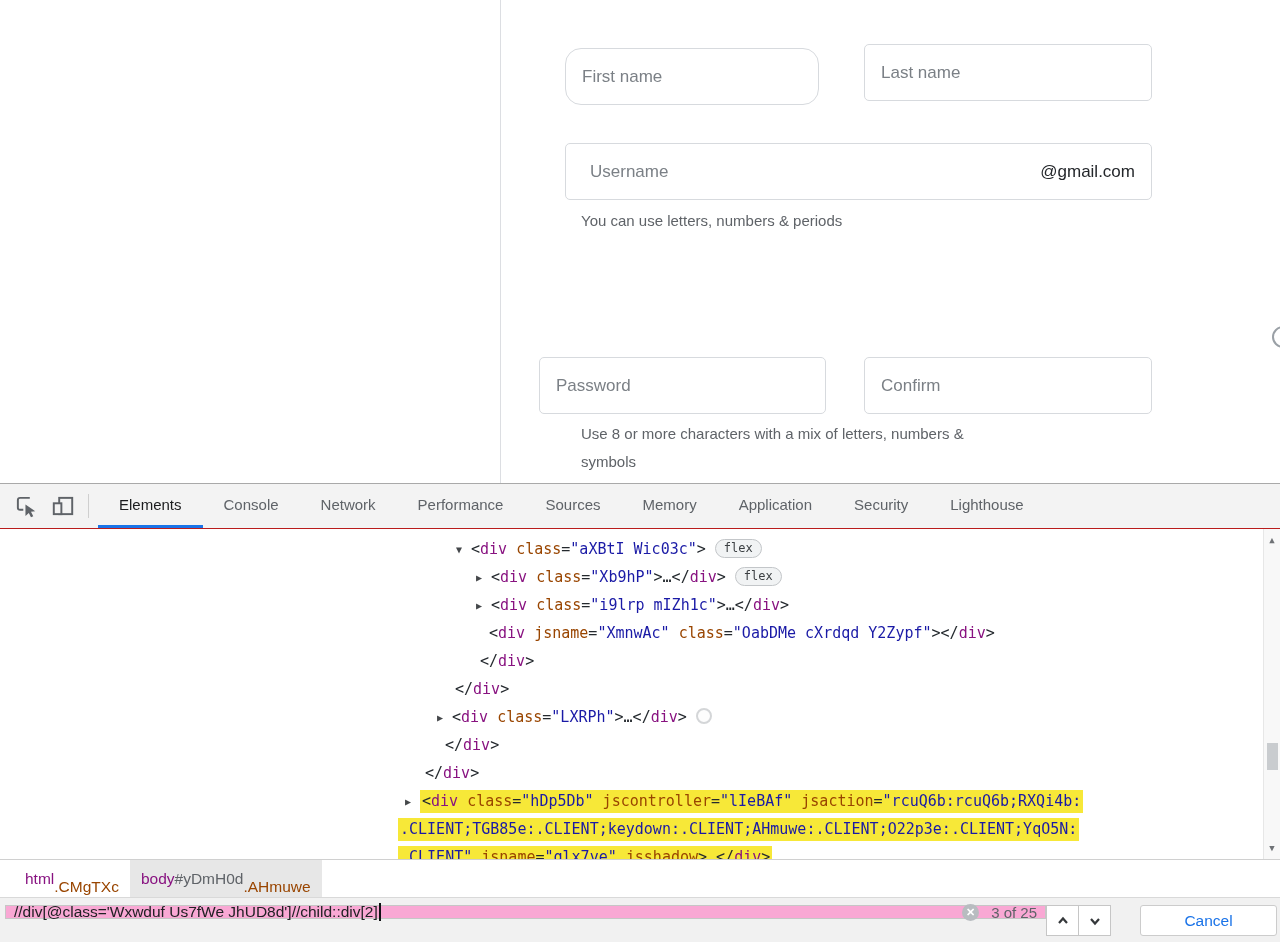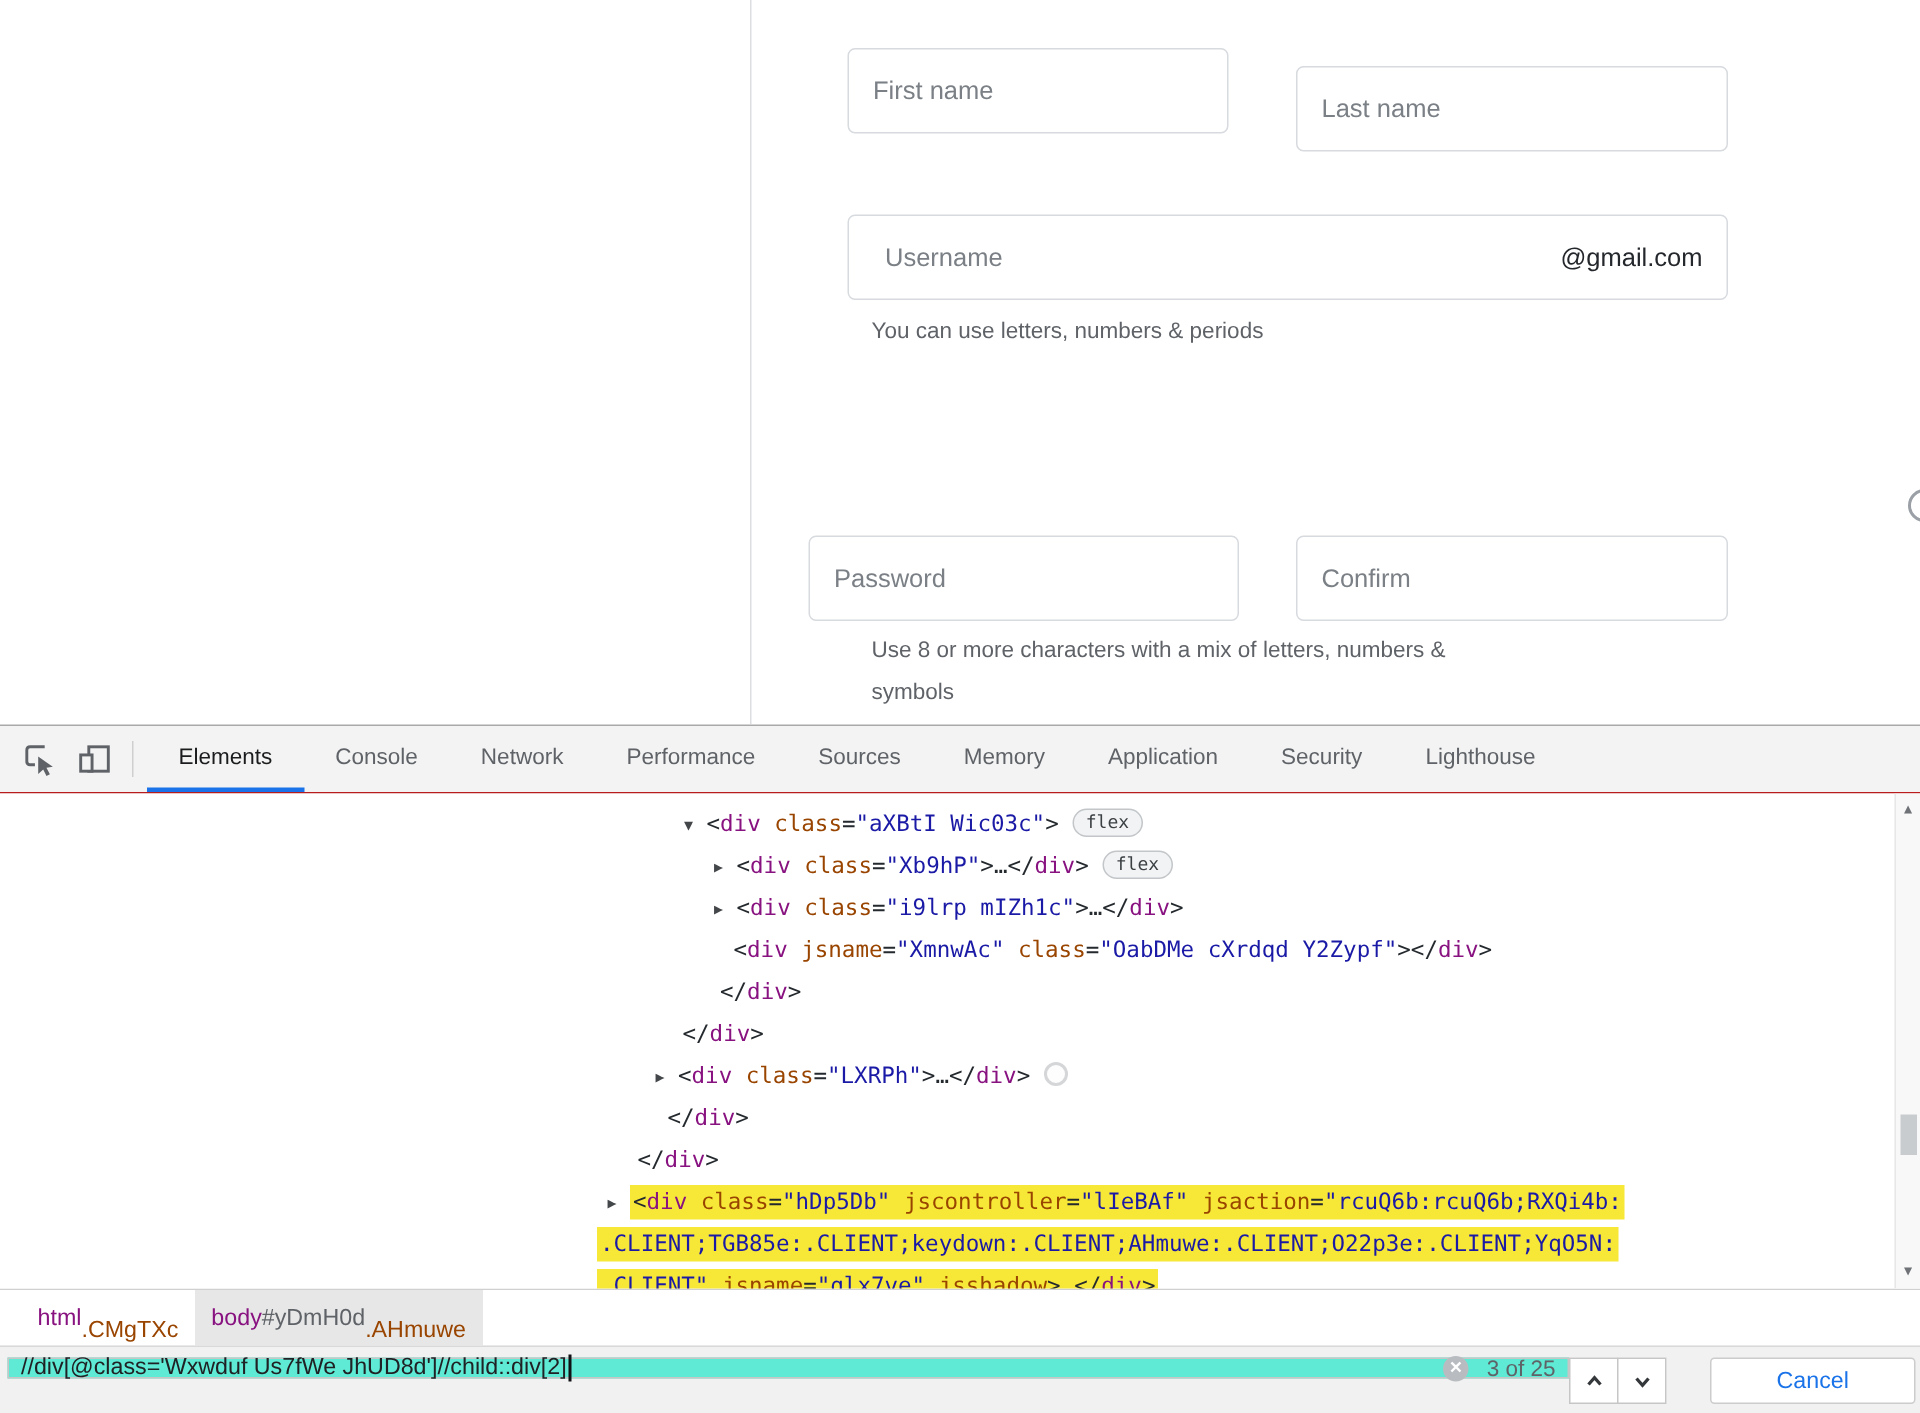--- a/index.html
+++ b/index.html
@@ -53,21 +53,21 @@
   .scroll-arrow { position:absolute; left:0; width:16px; text-align:center; font-size:9px; color:#6f7276; cursor:pointer; }
   #scroll-thumb { position:absolute; left:3px; top:214px; width:11px; height:27px; background:#c9cccf; cursor:pointer; }
 
   #crumb-bar { height:38px; border-top:1px solid #d0d0d0; background:#fff;
                display:flex; align-items:stretch; padding-left:14px; font-size:15.5px; }
   .crumb { display:flex; align-items:center; padding:0 11px; white-space:nowrap; cursor:pointer; }
   .crumb.selected { background:#e7e7e7; }
   .crumb .sg-plain { color:#5f6368; }
 
   #search-bar { position:relative; height:45px; background:#f1f1f1; border-top:1px solid #d9d9d9; }
-  #search-field { position:absolute; left:5px; top:7px; width:1041px; height:14px; background:#5eead4;
+  #search-field { position:absolute; left:5px; top:7px; width:1041px; height:14px; background:#f9a8d4;
                   border:1px solid #c6c6c6; display:flex; align-items:center; padding:0 8px; cursor:text; }
   #search-query { font-size:15.5px; color:#202124; white-space:nowrap; overflow:hidden; }
   #search-caret { display:inline-block; width:2px; height:18px; background:#101114; margin-left:1px; vertical-align:-3px; }
   #search-spacer { flex:1; }
   #clear-btn { width:17px; height:17px; border-radius:50%; background:#b8bcc0; color:#fff;
                font-size:11px; font-weight:bold; line-height:17px; text-align:center; cursor:pointer; flex:none; }
   #match-count { font-size:15px; color:#5f6368; margin-left:12px; white-space:nowrap; }
   .nav-btn { position:absolute; top:7px; width:33px; height:31px; background:#fff;
              border:1px solid #c6c6c6; display:flex; align-items:center; justify-content:center; cursor:pointer; }
   #prev-btn { left:1046px; } #next-btn { left:1078px; }
@@ -76,21 +76,21 @@
                 display:flex; align-items:center; justify-content:center; cursor:pointer; }
 </style>
 </head>
 <body>
 
 <div id="stage">
 
   <div id="page-top">
     <div class="vdivider"></div>
 
-    <div class="gfield" style="left:565px; top:32px; width:254px;">
+    <div class="gfield" style="left:565px; top:48px; width:254px;border-radius:16px;">
       <input type="text" placeholder="First name" style="">
     </div>
     <div class="gfield" style="left:864px; top:44px; width:288px;">
       <input type="text" placeholder="Last name" style="">
     </div>
 
     <div class="gfield" style="left:565px; top:143px; width:587px;padding-left:24px;">
       <input type="text" placeholder="Username" style="">
       <span class="gsuffix">@gmail.com</span>
     </div>

